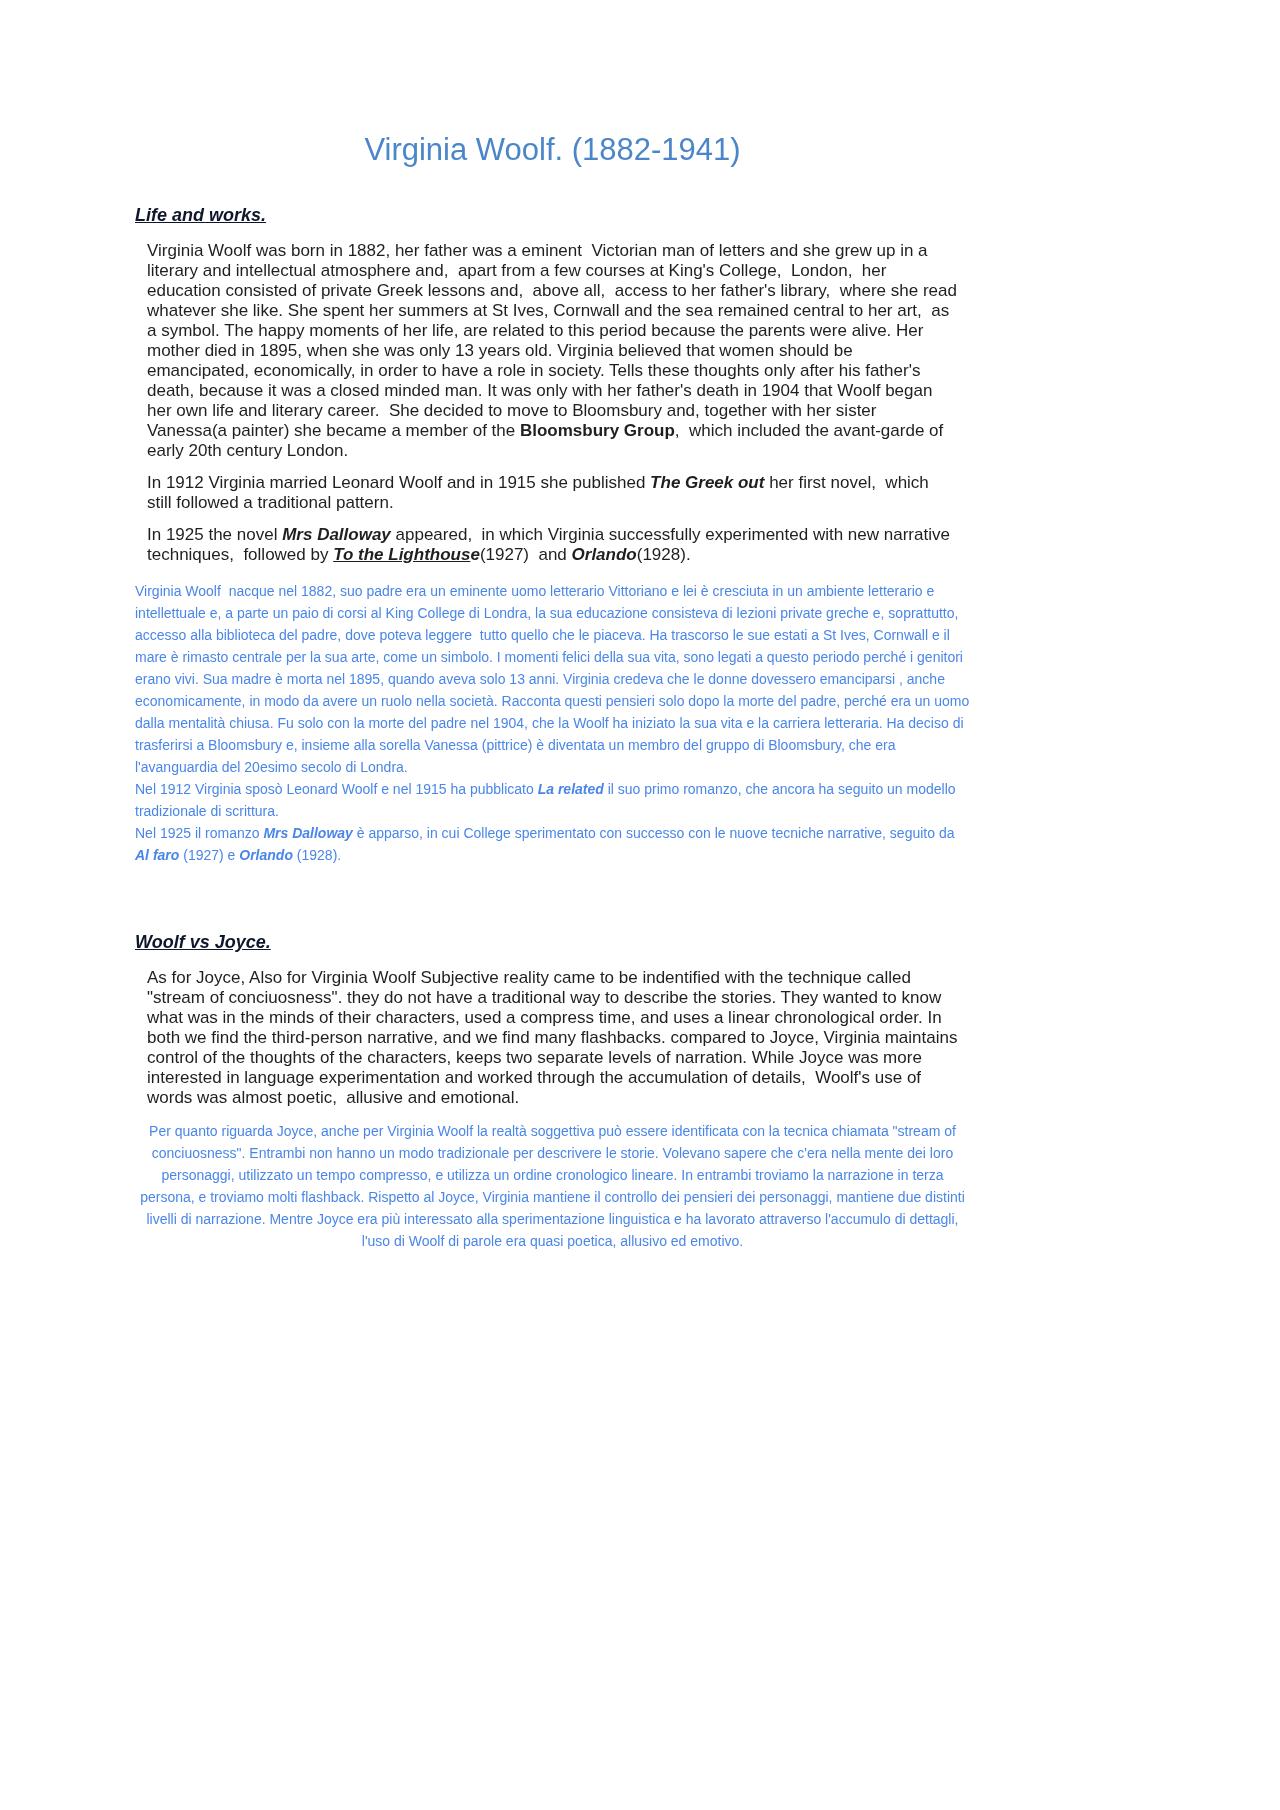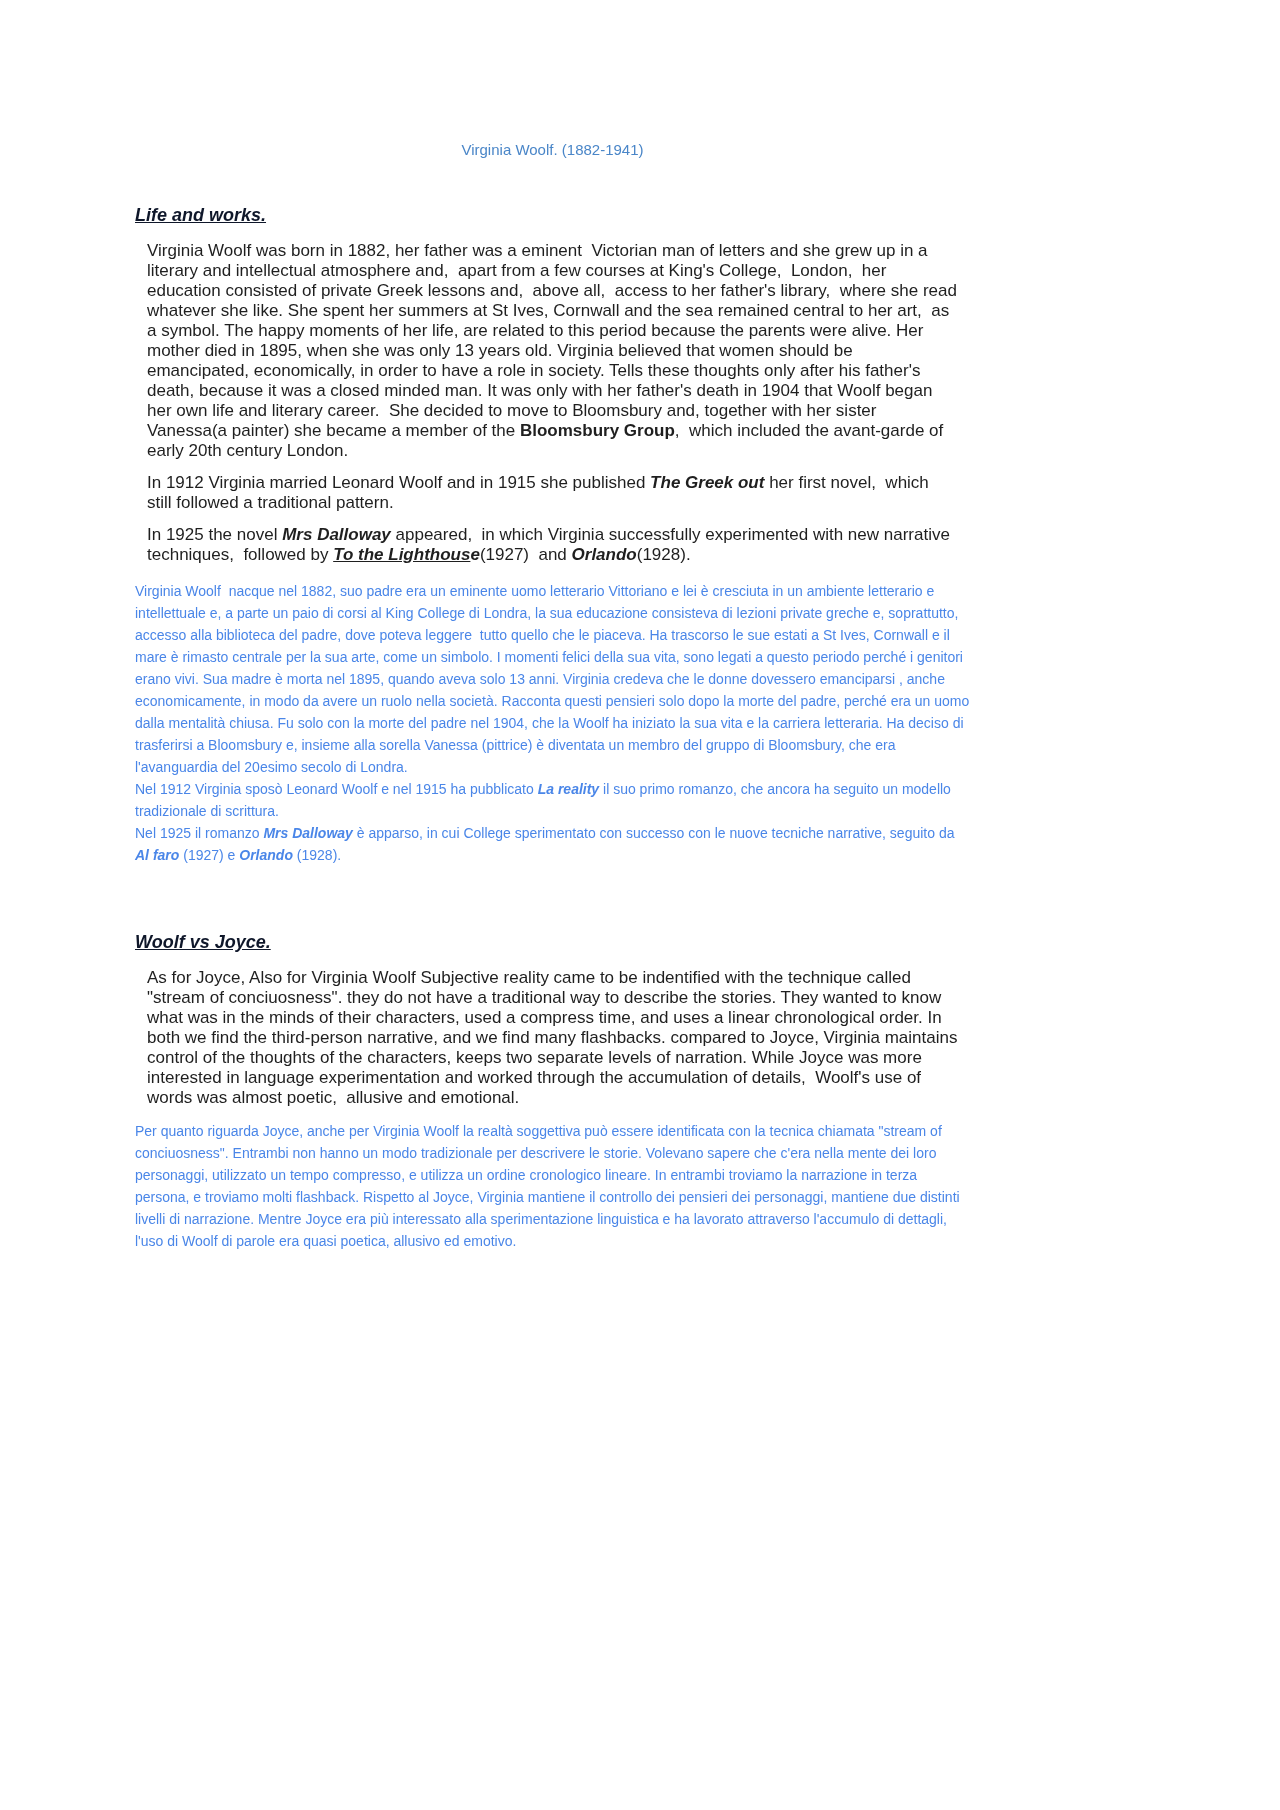--- a/index.html
+++ b/index.html
@@ -11,21 +11,21 @@
     width: 1280px;
     height: 1810px;
     box-sizing: border-box;
     background: #ffffff;
     font-family: "Liberation Sans", sans-serif;
     color: #1f1f1f;
     padding: 135px 310px 40px 135px;
     overflow: hidden;
   }
   .page-title {
-    font-size: 15px;
+    font-size: 31px;
     font-weight: normal;
     color: var(--title_blue, #4a86c8);
     text-align: center;
     margin: 0 0 36px 0;
     line-height: 30px;
   }
   .section-heading {
     font-size: 18px;
     font-weight: bold;
     font-style: italic;
@@ -42,21 +42,21 @@
     color: #1f1f1f;
   }
   .italian .para {
     font-size: 14px;
     line-height: 22px;
     margin: 0;
     white-space: pre-wrap;
     color: var(--translation_blue, #4a86e8);
   }
   .italian.gap-lg { margin-top: 15px; }
-  .italian.gap-sm { margin-top: 2px; }
+  .italian.gap-sm { margin-top: 2px; text-align: center; }
   .section + .section { margin-top: 62px; }
   .b { font-weight: bold; }
   .i { font-style: italic; }
   .u { text-decoration: underline; }
 </style>
 </head>
 <body>
 
 <div class="page">
 
@@ -64,21 +64,21 @@
 
   <div class="section">
     <h2 class="section-heading">Life and works.</h2>
     <div class="english">
         <p class="para"><span>Virginia Woolf was born in 1882, her father was a eminent  Victorian man of letters and she grew up in a literary and intellectual atmosphere and,  apart from a few courses at King's College,  London,  her education consisted of private Greek lessons and,  above all,  access to her father's library,  where she read whatever she like. She spent her summers at St Ives, Cornwall and the sea remained central to her art,  as a symbol. The happy moments of her life, are related to this period because the parents were alive. Her mother died in 1895, when she was only 13 years old. Virginia believed that women should be emancipated, economically, in order to have a role in society. Tells these thoughts only after his father's death, because it was a closed minded man. It was only with her father's death in 1904 that Woolf began her own life and literary career.  She decided to move to Bloomsbury and, together with her sister Vanessa(a painter) she became a member of the </span><span class="b">Bloomsbury Group</span><span>,  which included the avant-garde of early 20th century London.</span></p>
         <p class="para"><span>In 1912 Virginia married Leonard Woolf and in 1915 she published </span><span class="b i">The Greek out</span><span> her first novel,  which still followed a traditional pattern.</span></p>
         <p class="para"><span>In 1925 the novel </span><span class="b i">Mrs Dalloway</span><span> appeared,  in which Virginia successfully experimented with new narrative techniques,  followed by </span><span class="b i u">To the Lighthous</span><span class="b i">e</span><span>(1927)  and </span><span class="b i">Orlando</span><span>(1928).</span></p>
       </div>
     <div class="italian gap-lg">
         <p class="para"><span>Virginia Woolf  nacque nel 1882, suo padre era un eminente uomo letterario Vittoriano e lei è cresciuta in un ambiente letterario e intellettuale e, a parte un paio di corsi al King College di Londra, la sua educazione consisteva di lezioni private greche e, soprattutto, accesso alla biblioteca del padre, dove poteva leggere  tutto quello che le piaceva. Ha trascorso le sue estati a St Ives, Cornwall e il mare è rimasto centrale per la sua arte, come un simbolo. I momenti felici della sua vita, sono legati a questo periodo perché i genitori erano vivi. Sua madre è morta nel 1895, quando aveva solo 13 anni. Virginia credeva che le donne dovessero emanciparsi , anche economicamente, in modo da avere un ruolo nella società. Racconta questi pensieri solo dopo la morte del padre, perché era un uomo dalla mentalità chiusa. Fu solo con la morte del padre nel 1904, che la Woolf ha iniziato la sua vita e la carriera letteraria. Ha deciso di trasferirsi a Bloomsbury e, insieme alla sorella Vanessa (pittrice) è diventata un membro del gruppo di Bloomsbury, che era l'avanguardia del 20esimo secolo di Londra.</span></p>
-        <p class="para"><span>Nel 1912 Virginia sposò Leonard Woolf e nel 1915 ha pubblicato </span><span class="b i">La reality</span><span> il suo primo romanzo, che ancora ha seguito un modello tradizionale di scrittura.</span></p>
+        <p class="para"><span>Nel 1912 Virginia sposò Leonard Woolf e nel 1915 ha pubblicato </span><span class="b i">La related</span><span> il suo primo romanzo, che ancora ha seguito un modello tradizionale di scrittura.</span></p>
         <p class="para"><span>Nel 1925 il romanzo </span><span class="b i">Mrs Dalloway</span><span> è apparso, in cui College sperimentato con successo con le nuove tecniche narrative, seguito da </span><span class="b i">Al faro</span><span> (1927) e </span><span class="b i">Orlando</span><span> (1928).</span></p>
       </div>
   </div>
 
   <div class="section">
     <h2 class="section-heading">Woolf vs Joyce.</h2>
     <div class="english">
         <p class="para"><span>As for Joyce, Also for Virginia Woolf Subjective reality came to be indentified with the technique called "stream of conciuosness". they do not have a traditional way to describe the stories. They wanted to know what was in the minds of their characters, used a compress time, and uses a linear chronological order. In both we find the third-person narrative, and we find many flashbacks. compared to Joyce, Virginia maintains control of the thoughts of the characters, keeps two separate levels of narration. While Joyce was more interested in language experimentation and worked through the accumulation of details,  Woolf's use of words was almost poetic,  allusive and emotional.</span></p>
       </div>
     <div class="italian gap-sm">

